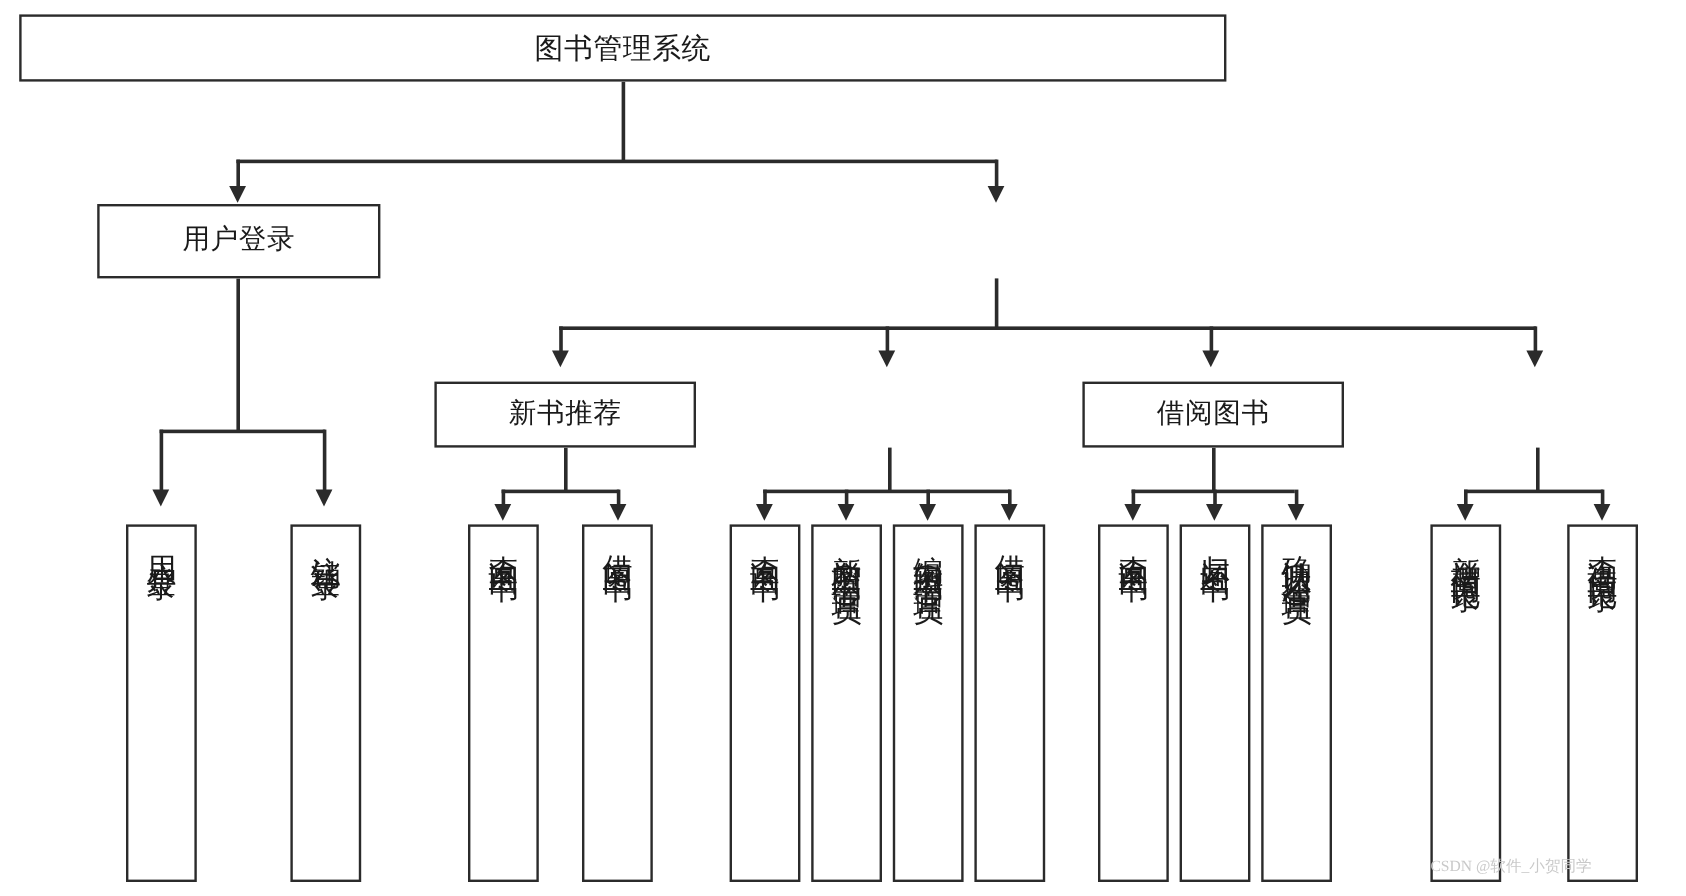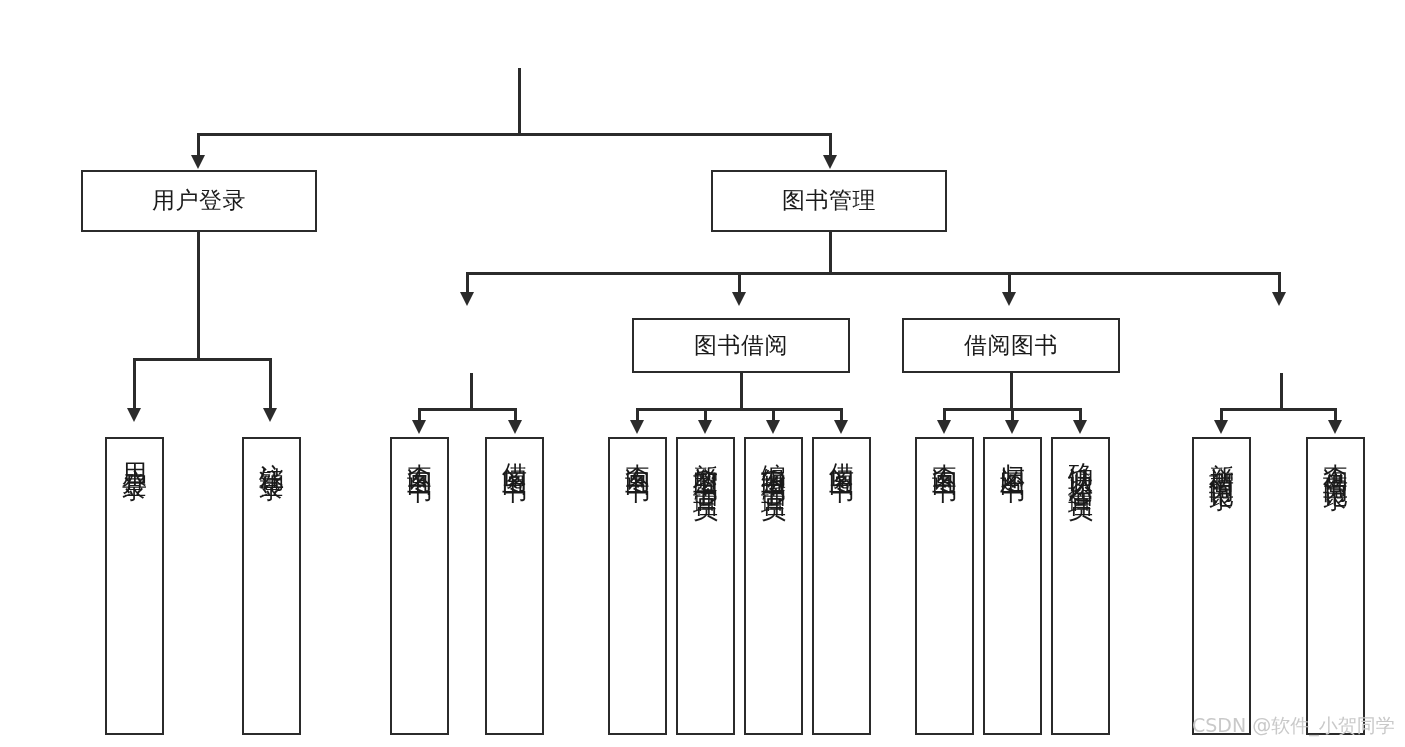--- a/index.html
+++ b/index.html
@@ -67,23 +67,24 @@
     width: 0;
     height: 0;
     border-left: 7px solid transparent;
     border-right: 7px solid transparent;
     border-top: 14px solid #2b2b2b;
   }
   
   #watermark {
     position: absolute;
     color: #c9c9c9;
-    font-size: 19px;
+    font-size: 13px;
     white-space: nowrap;
     user-select: none;
+    font-family: Liberation Serif, serif;
   }
 </style>
 </head>
 <body>
 
 <div id="canvas">
 
   <div class="vline" style="left:518px; top:68px; height:66px;"></div>
   <div class="hline" style="left:197px; top:133px; width:634px;"></div>
   <div class="vline" style="left:197px; top:133px; height:24px;"></div>
@@ -136,30 +137,30 @@
   <div class="arrow" style="left:1005px; top:420px;"></div>
   <div class="arrow" style="left:1073px; top:420px;"></div>
 
   <div class="vline" style="left:1280px; top:373px; height:37px;"></div>
   <div class="hline" style="left:1220px; top:408px; width:116px;"></div>
   <div class="vline" style="left:1220px; top:408px; height:14px;"></div>
   <div class="vline" style="left:1334px; top:408px; height:14px;"></div>
   <div class="arrow" style="left:1214px; top:420px;"></div>
   <div class="arrow" style="left:1328px; top:420px;"></div>
 
+  <div class="node horiz" id="n-root" style="left:16px; top:12px; width:1006px; height:56px;">
+    <span class="label">图书管理系统</span>
+  </div>
 
   <div class="node horiz" style="left:81px; top:170px; width:236px; height:62px;">
     <span class="label">用户登录</span>
   </div>
-  <div class="node horiz" style="left:711px; top:170px; width:236px; height:62px;">
-    <span class="label">图书管理</span>
-  </div>
-
-  <div class="node horiz" style="left:632px; top:318px; width:218px; height:55px;">
-    <span class="label">图书借阅</span>
+
+  <div class="node horiz" style="left:362px; top:318px; width:218px; height:55px;">
+    <span class="label">新书推荐</span>
   </div>
   <div class="node horiz" style="left:902px; top:318px; width:218px; height:55px;">
     <span class="label">借阅图书</span>
   </div>
 
   <div class="node vert" style="left:105px; top:437px; width:59px; height:298px;">
     <span class="label">用户登录</span>
   </div>
   <div class="node vert" style="left:242px; top:437px; width:59px; height:298px;">
     <span class="label">注销登录</span>

